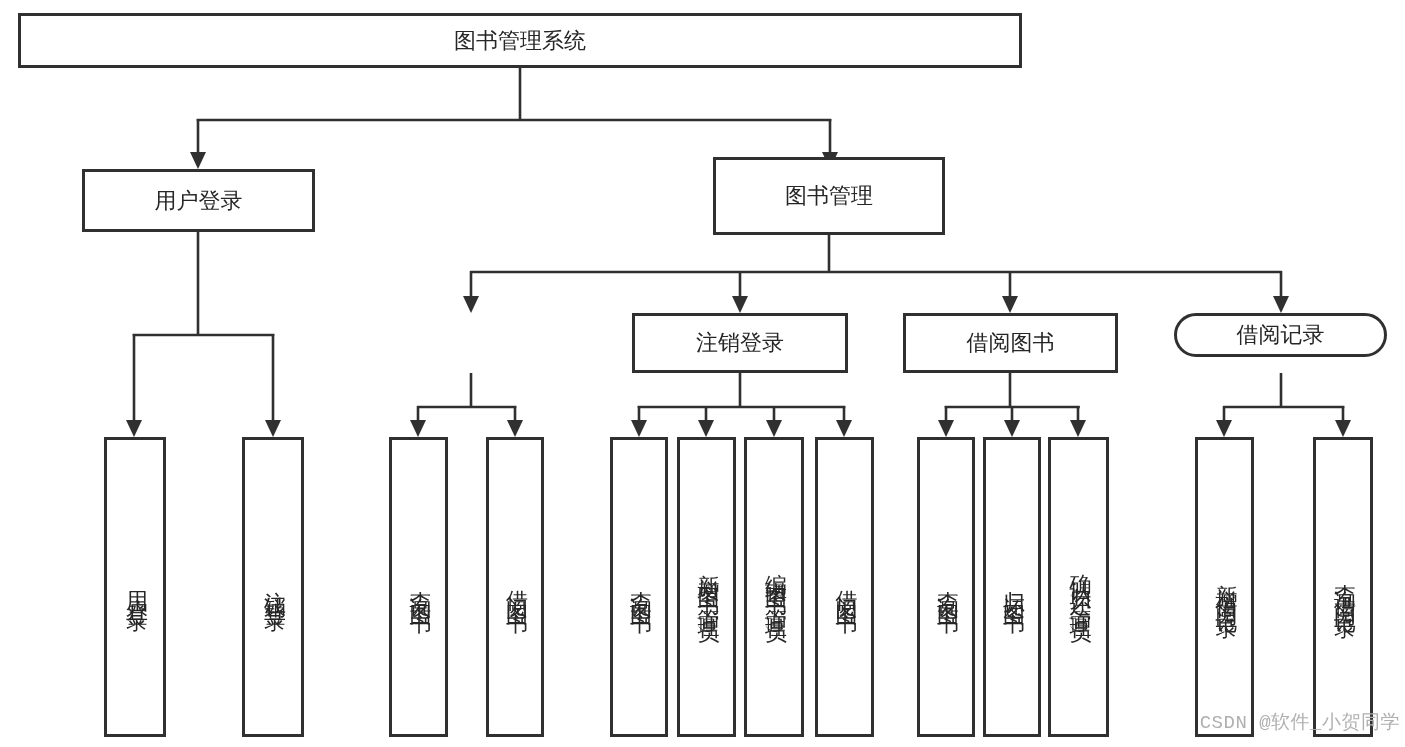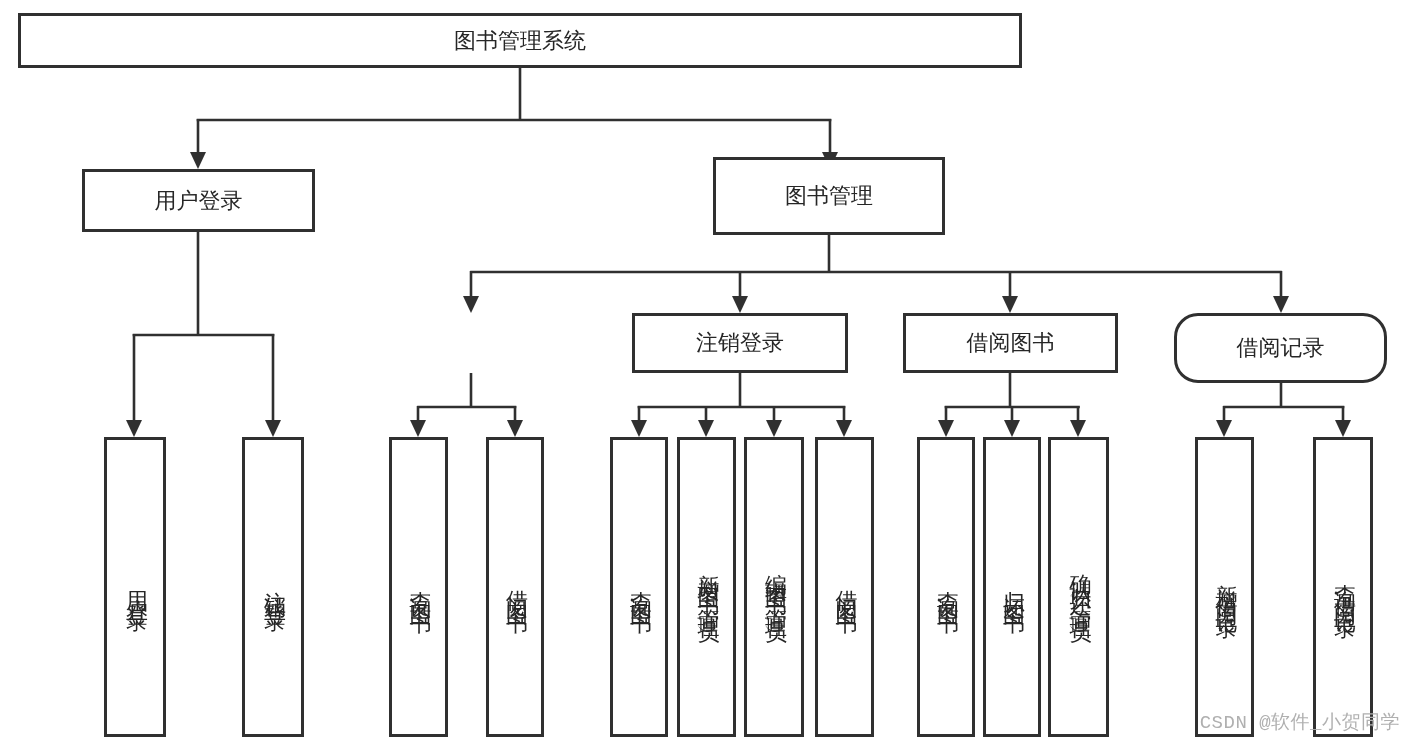--- a/index.html
+++ b/index.html
@@ -105,21 +105,21 @@
     </g>
   </svg>
 
   <div class="node" style="left:18px;top:13px;width:1004px;height:55px;">图书管理系统</div>
 
   <div class="node" style="left:82px;top:169px;width:233px;height:63px;">用户登录</div>
   <div class="node" style="left:713px;top:157px;width:232px;height:78px;">图书管理</div>
 
   <div class="node" style="left:632px;top:313px;width:216px;height:60px;">注销登录</div>
   <div class="node" style="left:903px;top:313px;width:215px;height:60px;">借阅图书</div>
-  <div class="node" style="left:1174px;top:313px;width:213px;height:70px;border-radius:24px;">借阅记录</div>
+  <div class="node" style="left:1174px;top:313px;width:213px;height:44px;border-radius:24px;">借阅记录</div>
 
   <div class="node leaf" style="left:104px;top:437px;width:62px;height:300px;">用户登录</div>
   <div class="node leaf" style="left:242px;top:437px;width:62px;height:300px;">注销登录</div>
 
   <div class="node leaf" style="left:389px;top:437px;width:59px;height:300px;">查询图书</div>
   <div class="node leaf" style="left:486px;top:437px;width:58px;height:300px;">借阅图书</div>
 
   <div class="node leaf" style="left:610px;top:437px;width:58px;height:300px;">查询图书</div>
   <div class="node leaf" style="left:677px;top:437px;width:59px;height:300px;">新增图书（管理员）</div>
   <div class="node leaf" style="left:744px;top:437px;width:60px;height:300px;">编辑图书（管理员）</div>

